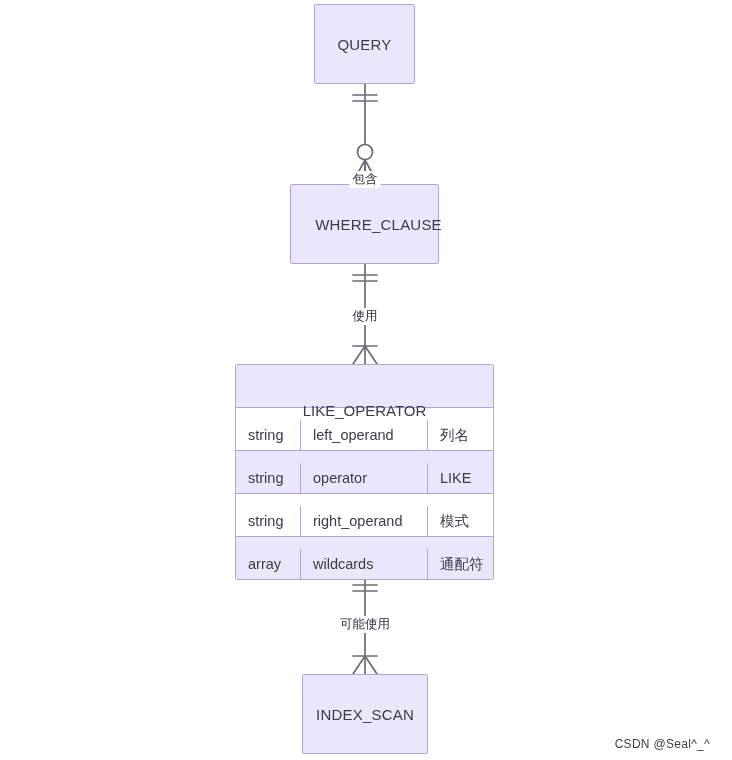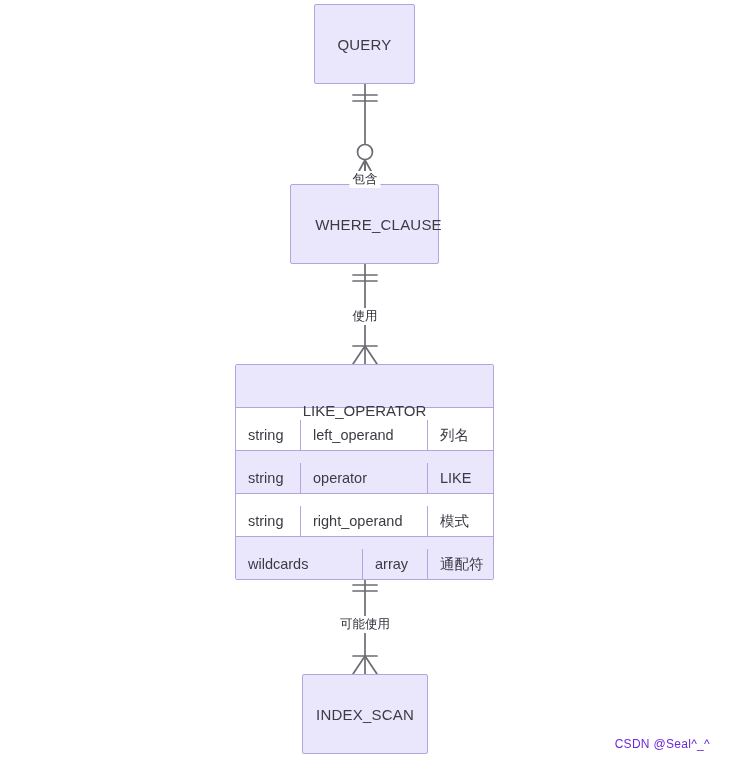--- a/index.html
+++ b/index.html
@@ -144,21 +144,21 @@
   #rel-label-contains { left: 365px; top: 127px; margin-top: 44px; }
   #rel-label-uses     { left: 365px; top: 308px; }
   #rel-label-may-use  { left: 365px; top: 616px; }
 
   
   #watermark {
     position: absolute;
     right: 10px;
     bottom: 9px;
     font-size: 12px;
-    color: #6d28d9;
+    color: #404040;
     letter-spacing: 0.3px;
     white-space: nowrap;
   }
 </style>
 </head>
 <body>
 
 <div id="diagram-canvas">
 
   <svg class="connectors" viewBox="0 0 732 760" xmlns="http://www.w3.org/2000/svg">
@@ -220,22 +220,22 @@
       <div class="attr-cell comment">LIKE</div>
     </div>
 
     <div class="attr-row odd">
       <div class="attr-cell type">string</div>
       <div class="attr-cell name">right_operand</div>
       <div class="attr-cell comment">模式</div>
     </div>
 
     <div class="attr-row even">
+      <div class="attr-cell type">array</div>
       <div class="attr-cell name">wildcards</div>
-      <div class="attr-cell type">array</div>
       <div class="attr-cell comment">通配符</div>
     </div>
   </div>
 
   <div class="entity" id="entity-index-scan">
     <span class="entity-title">INDEX_SCAN</span>
   </div>
 
   <div class="rel-label" id="rel-label-contains">包含</div>
   <div class="rel-label" id="rel-label-uses">使用</div>

